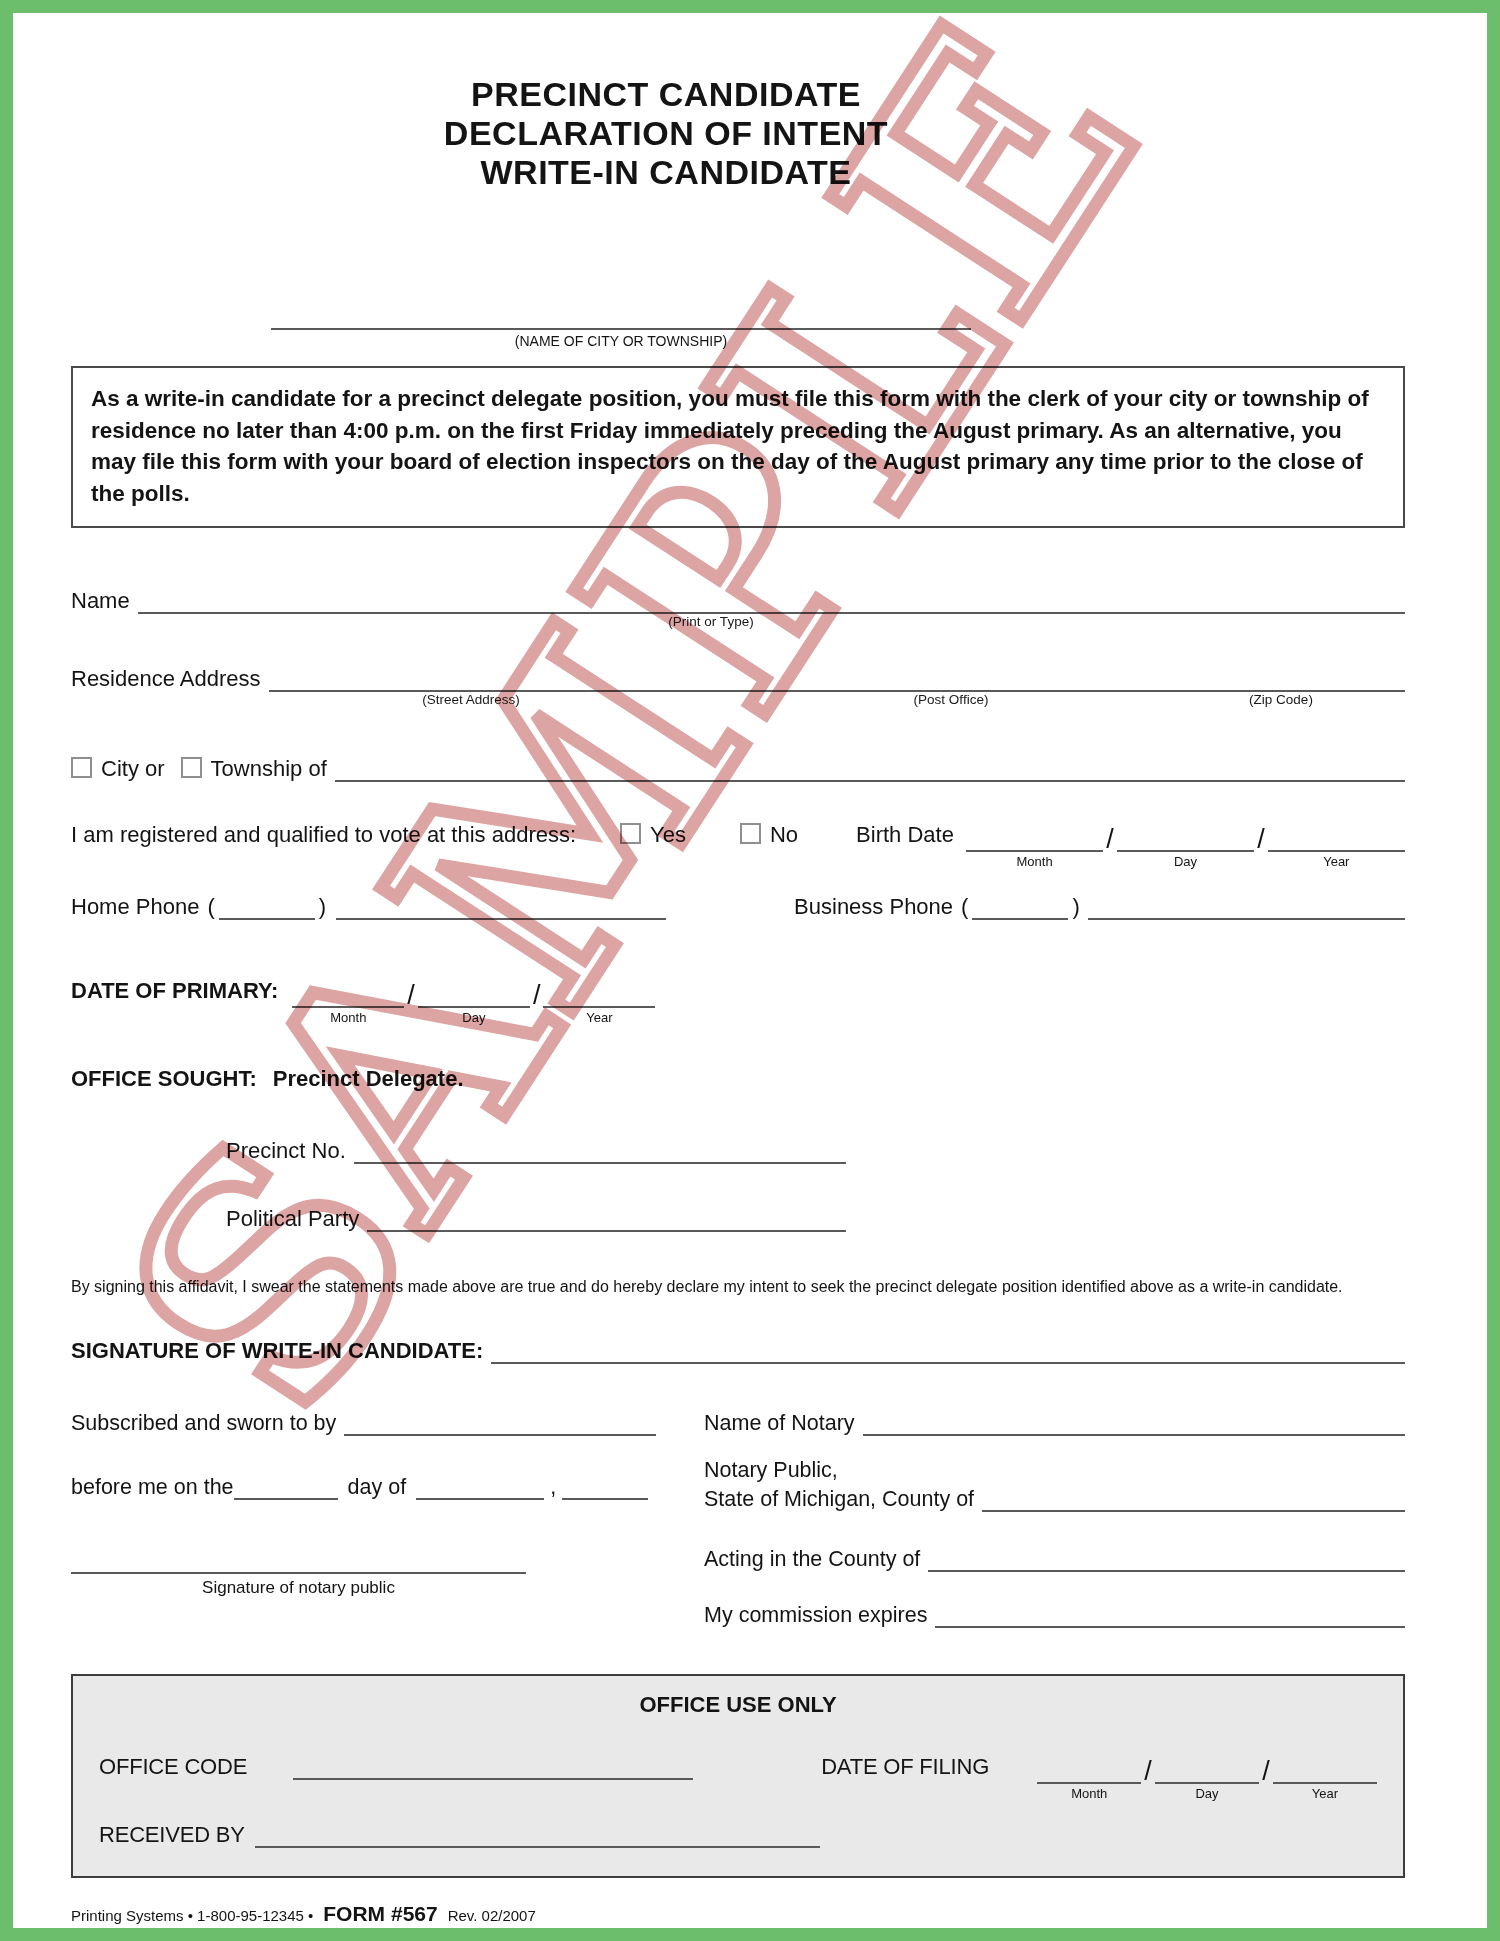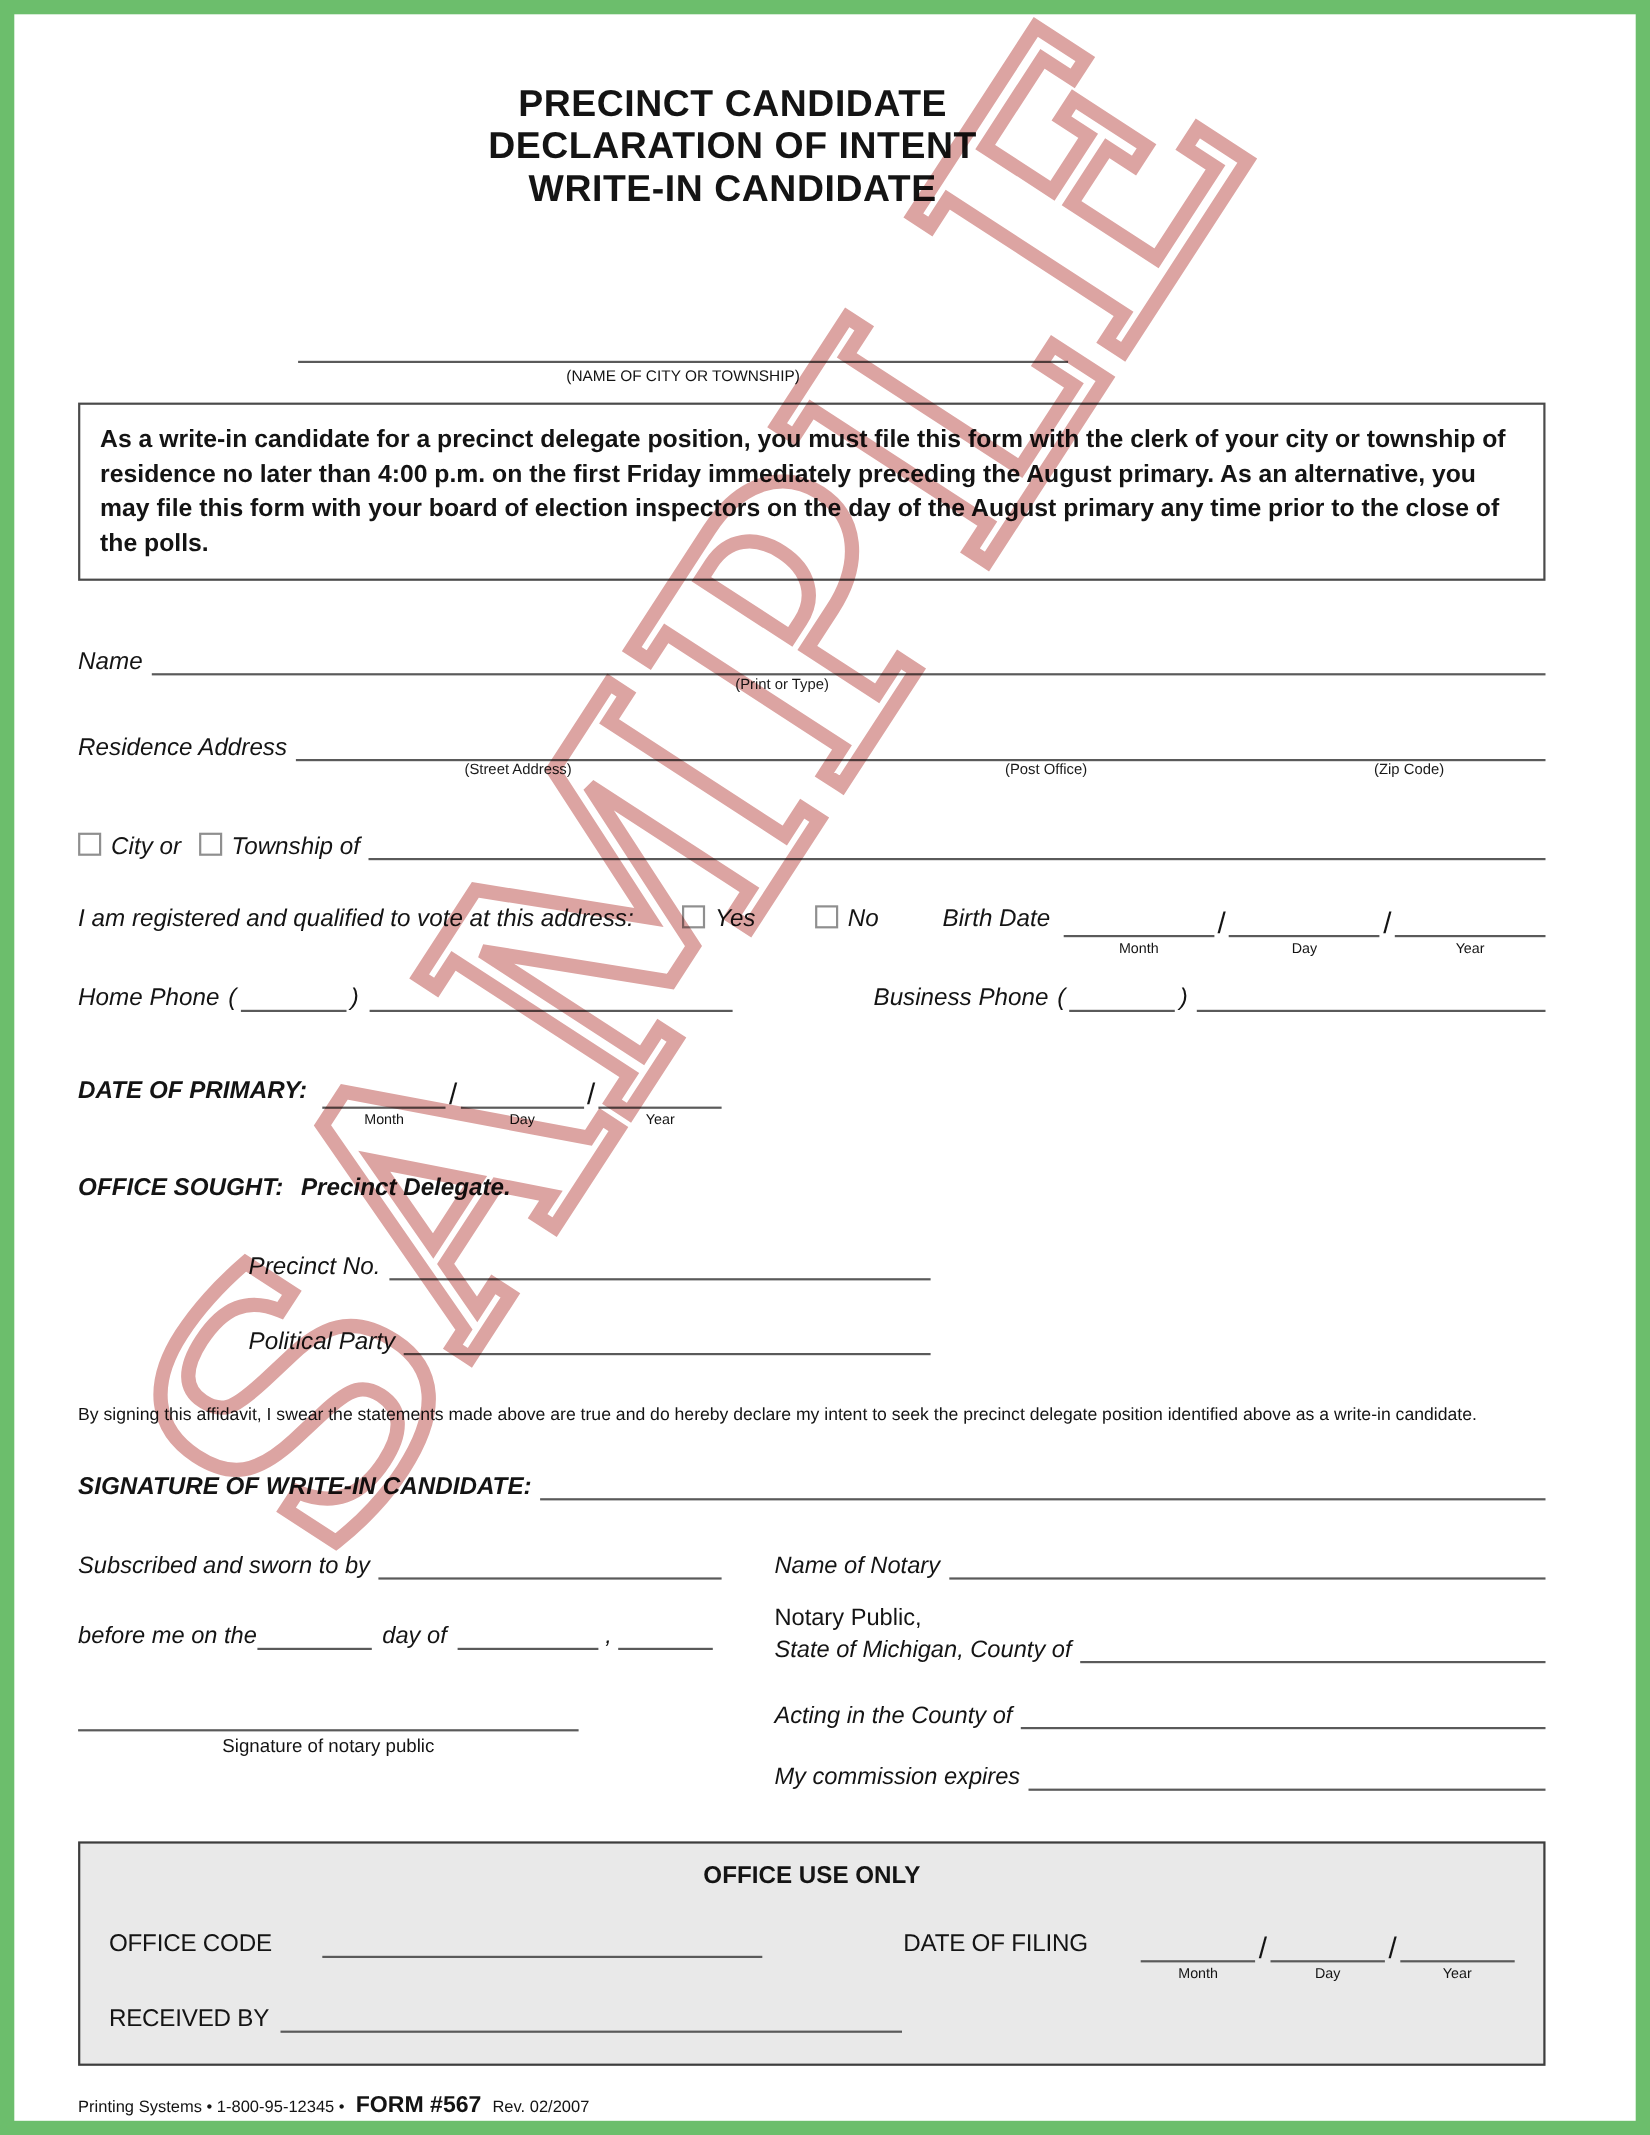--- a/index.html
+++ b/index.html
@@ -3,21 +3,21 @@
 <meta charset="utf-8">
 <style>
   html,body { margin:0; padding:0; background:#fff; }
   .page {
     position:relative; width:1500px; height:1941px; box-sizing:border-box;
     background:#fff; border:13px solid var(--border-color, #6cbe6c);
     font-family:"Liberation Sans", sans-serif; color:#141414; overflow:hidden;
   }
   .content { position:relative; padding:0 82px 0 58px; }
   .row { display:flex; align-items:flex-end; }
-  .lbl { font-size:22px; white-space:nowrap;font-style:italic; }
+  .lbl { font-size:22px; white-space:nowrap; }
   .b { font-weight:bold; }
   .line { border-bottom:2px solid #5a5a5a; height:26px; }
   .fill { flex:1; margin-left:8px; }
   .sub { font-size:13.5px; color:#1a1a1a; }
   .cbox { width:17px; height:17px; border:2px solid #8f8f8f; background:#fff; margin:0 9px 4px 0; flex:none; }
 
   .title-wrap { margin-top:62px; width:1190px; text-align:center; }
   .title-line { font-size:34px; font-weight:bold; line-height:39px; letter-spacing:.5px; }
 
   .cityline-wrap { margin-top:128px; margin-left:200px; width:700px; }

